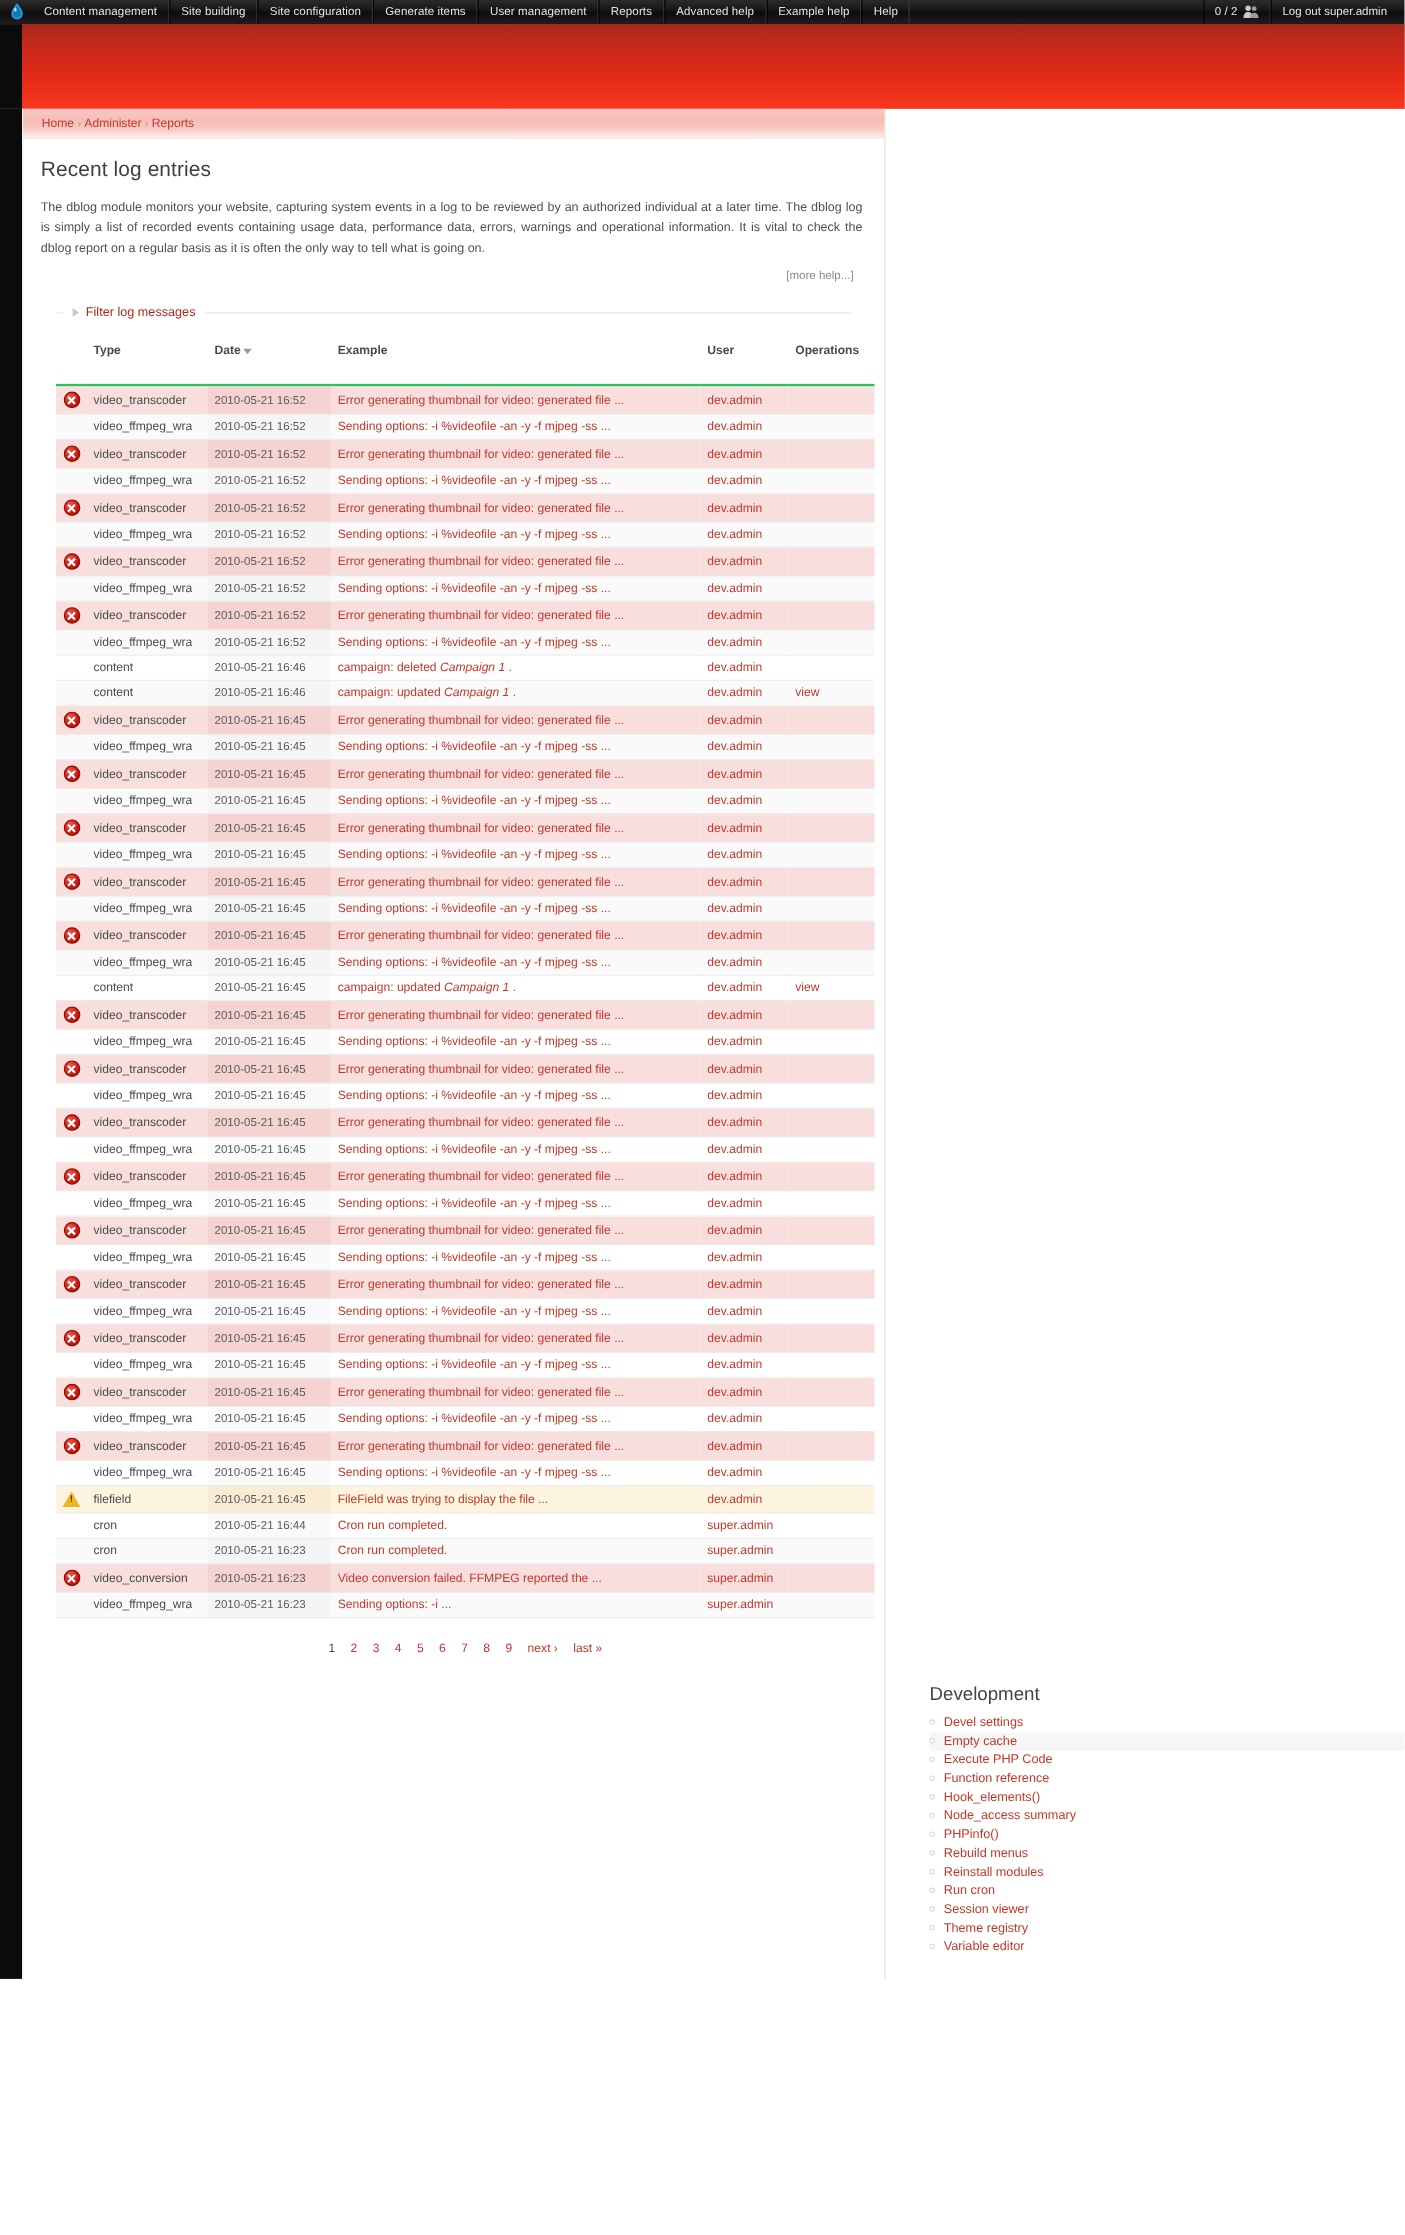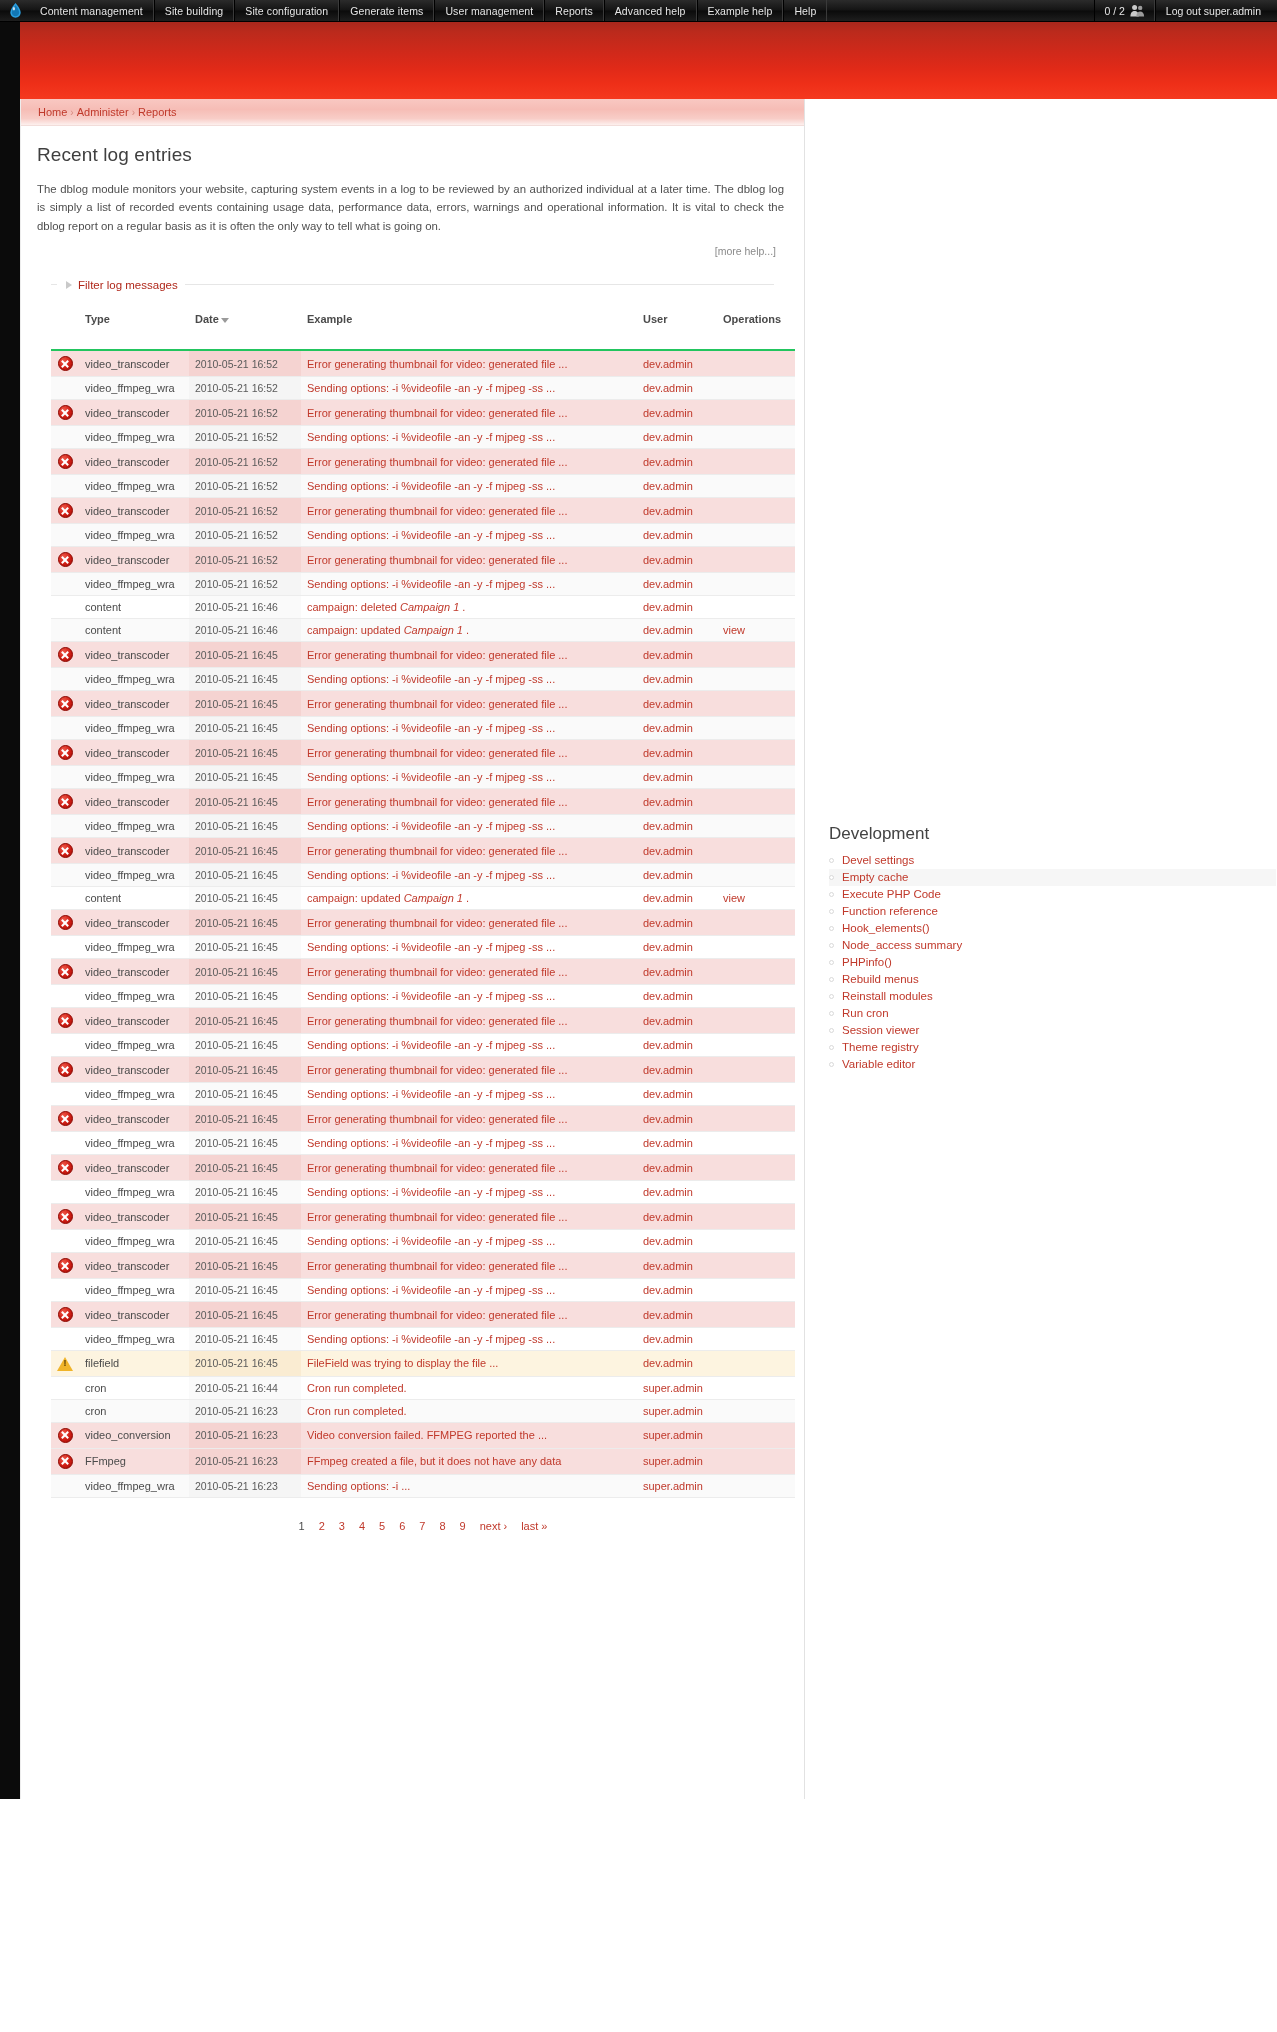--- a/index.html
+++ b/index.html
@@ -77,21 +77,21 @@
   .page {
     position: relative;
     background: #ffffff;
     padding-left: 20px;
     padding-right: 0;
   }
   .page-left-rail {
     position: absolute; left: 0; top: 0; bottom: 0; width: 20px;
     background: #0b0b0b;
   }
-  .content-wrap { display: flex; align-items: center; }
+  .content-wrap { display: flex; align-items: flex-end; gap: 16px; }
 
   
   .main-col {
     width: 785px;
     background: #fff;
     border-right: 1px solid #e2e2e2;
     border-left: 1px solid #ededed;
     min-height: 1700px;
   }
   .breadcrumb-bar {
@@ -712,28 +712,20 @@
                 <td class="c-ops"></td>
               </tr>
               <tr class="r-error">
                 <td class="c-icon"><span class="ico-error"></span></td>
                 <td class="c-type">video_conversion</td>
                 <td class="c-date">2010-05-21 16:23</td>
                 <td class="c-msg"><a href="#">Video conversion failed. FFMPEG reported the ...</a></td>
                 <td class="c-user"><a href="#">super.admin</a></td>
                 <td class="c-ops"></td>
               </tr>
-              <tr class="r-error">
-                <td class="c-icon"><span class="ico-error"></span></td>
-                <td class="c-type">FFmpeg</td>
-                <td class="c-date">2010-05-21 16:23</td>
-                <td class="c-msg"><a href="#">FFmpeg created a file, but it does not have any data</a></td>
-                <td class="c-user"><a href="#">super.admin</a></td>
-                <td class="c-ops"></td>
-              </tr>
               <tr class="r-alt">
                 <td class="c-icon"></td>
                 <td class="c-type">video_ffmpeg_wra</td>
                 <td class="c-date">2010-05-21 16:23</td>
                 <td class="c-msg"><a href="#">Sending options: -i ...</a></td>
                 <td class="c-user"><a href="#">super.admin</a></td>
                 <td class="c-ops"></td>
               </tr>
             </tbody>
         </table>

